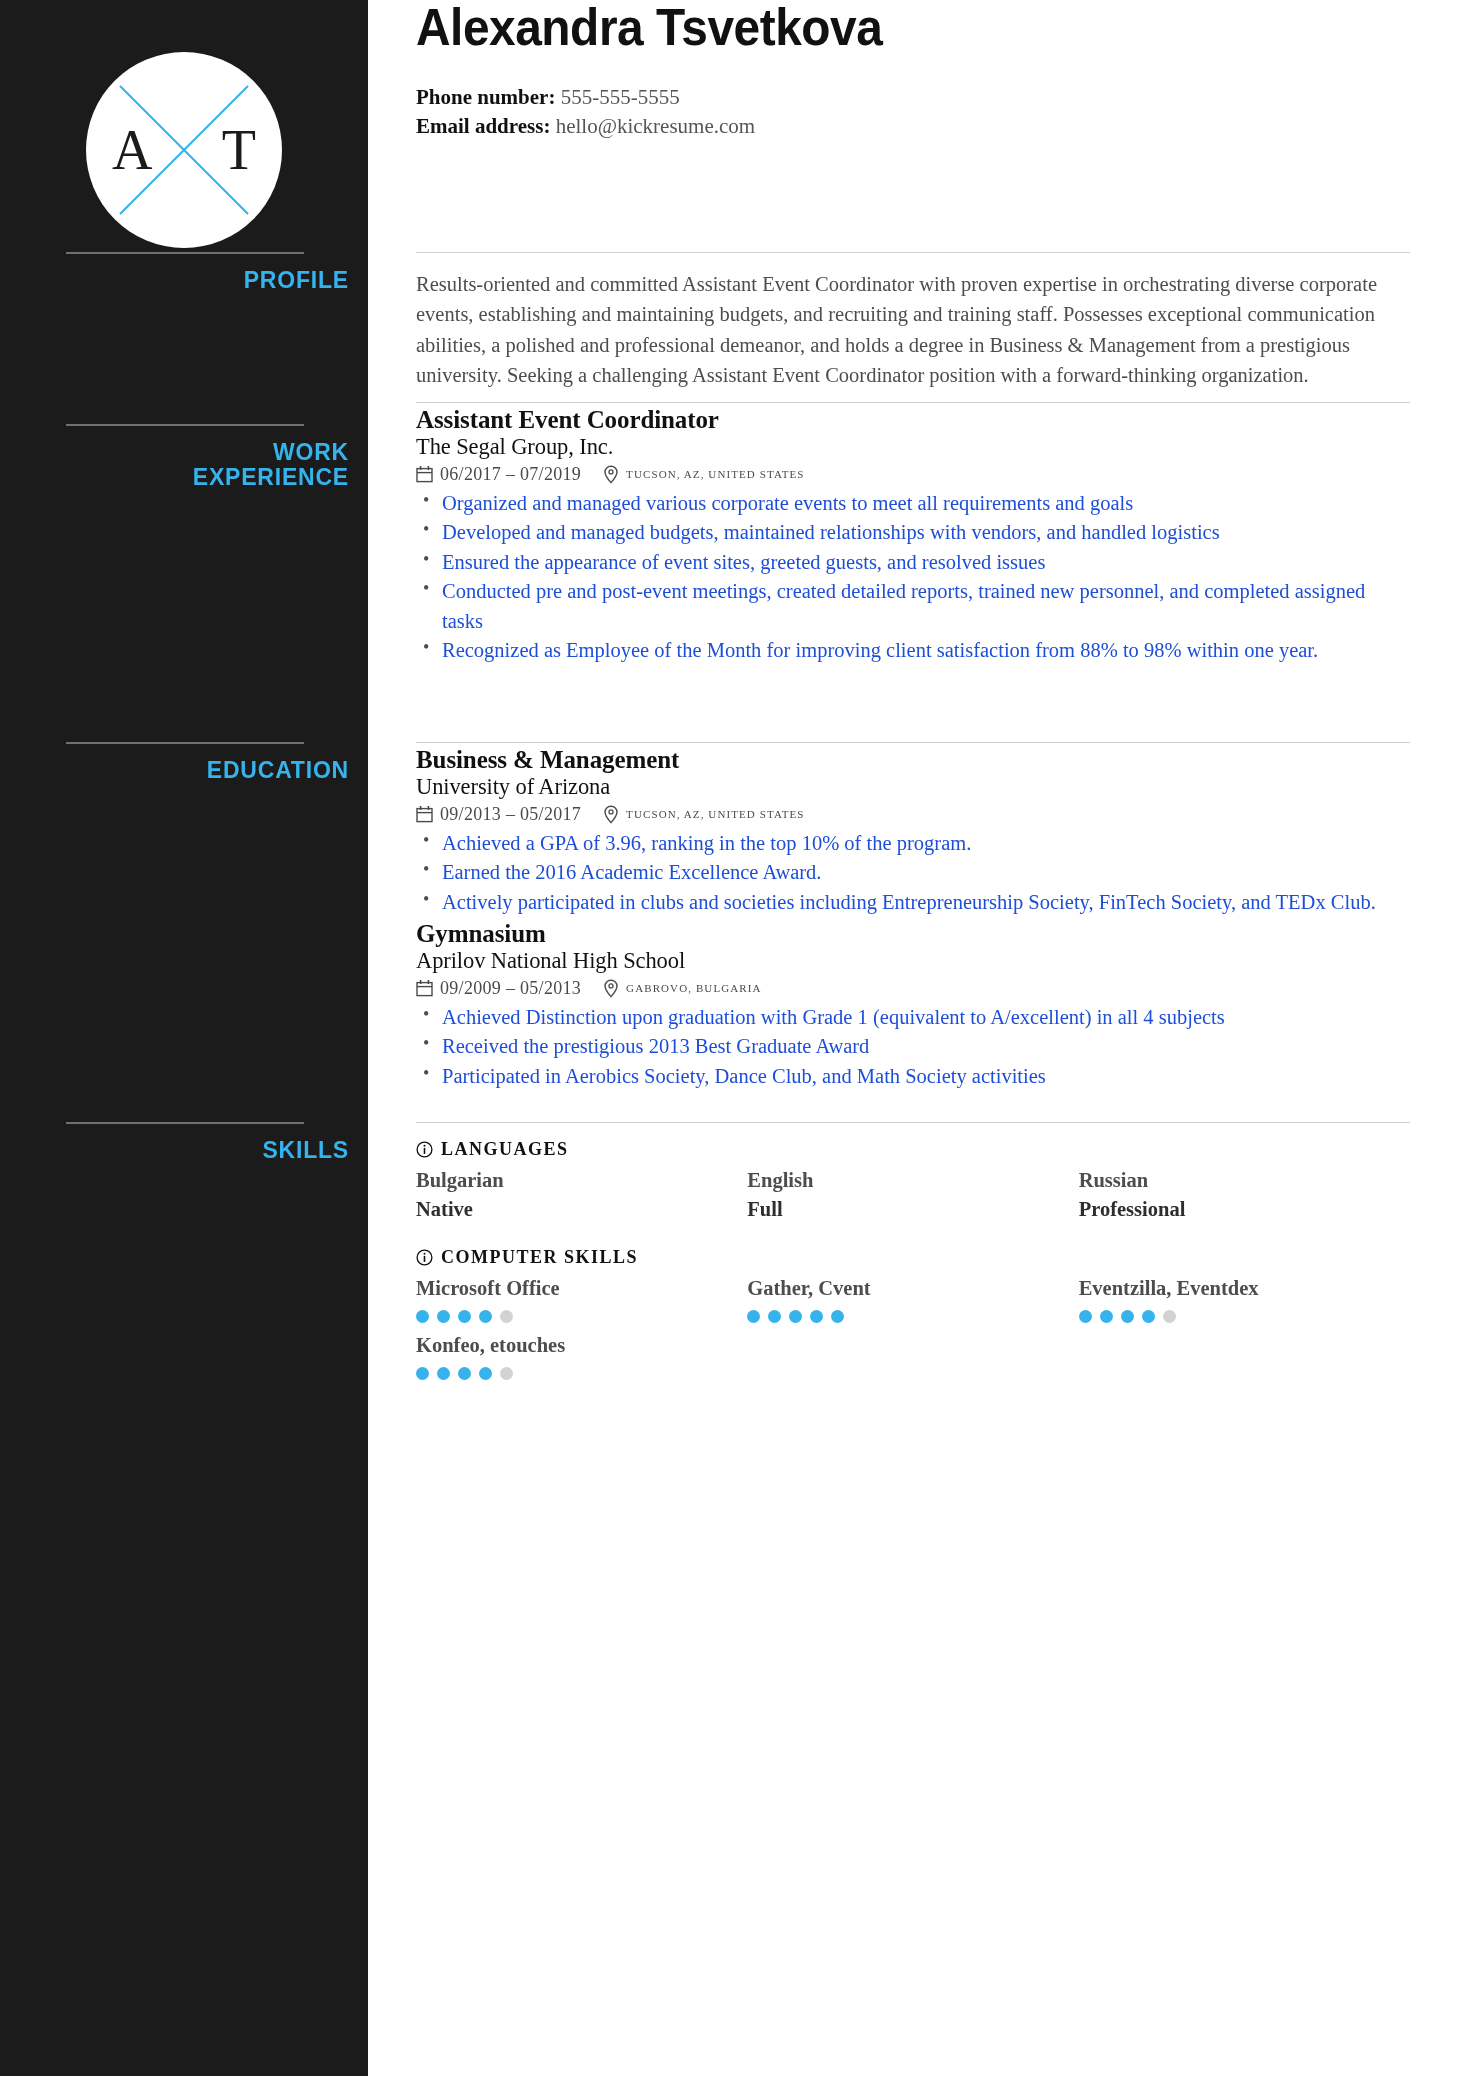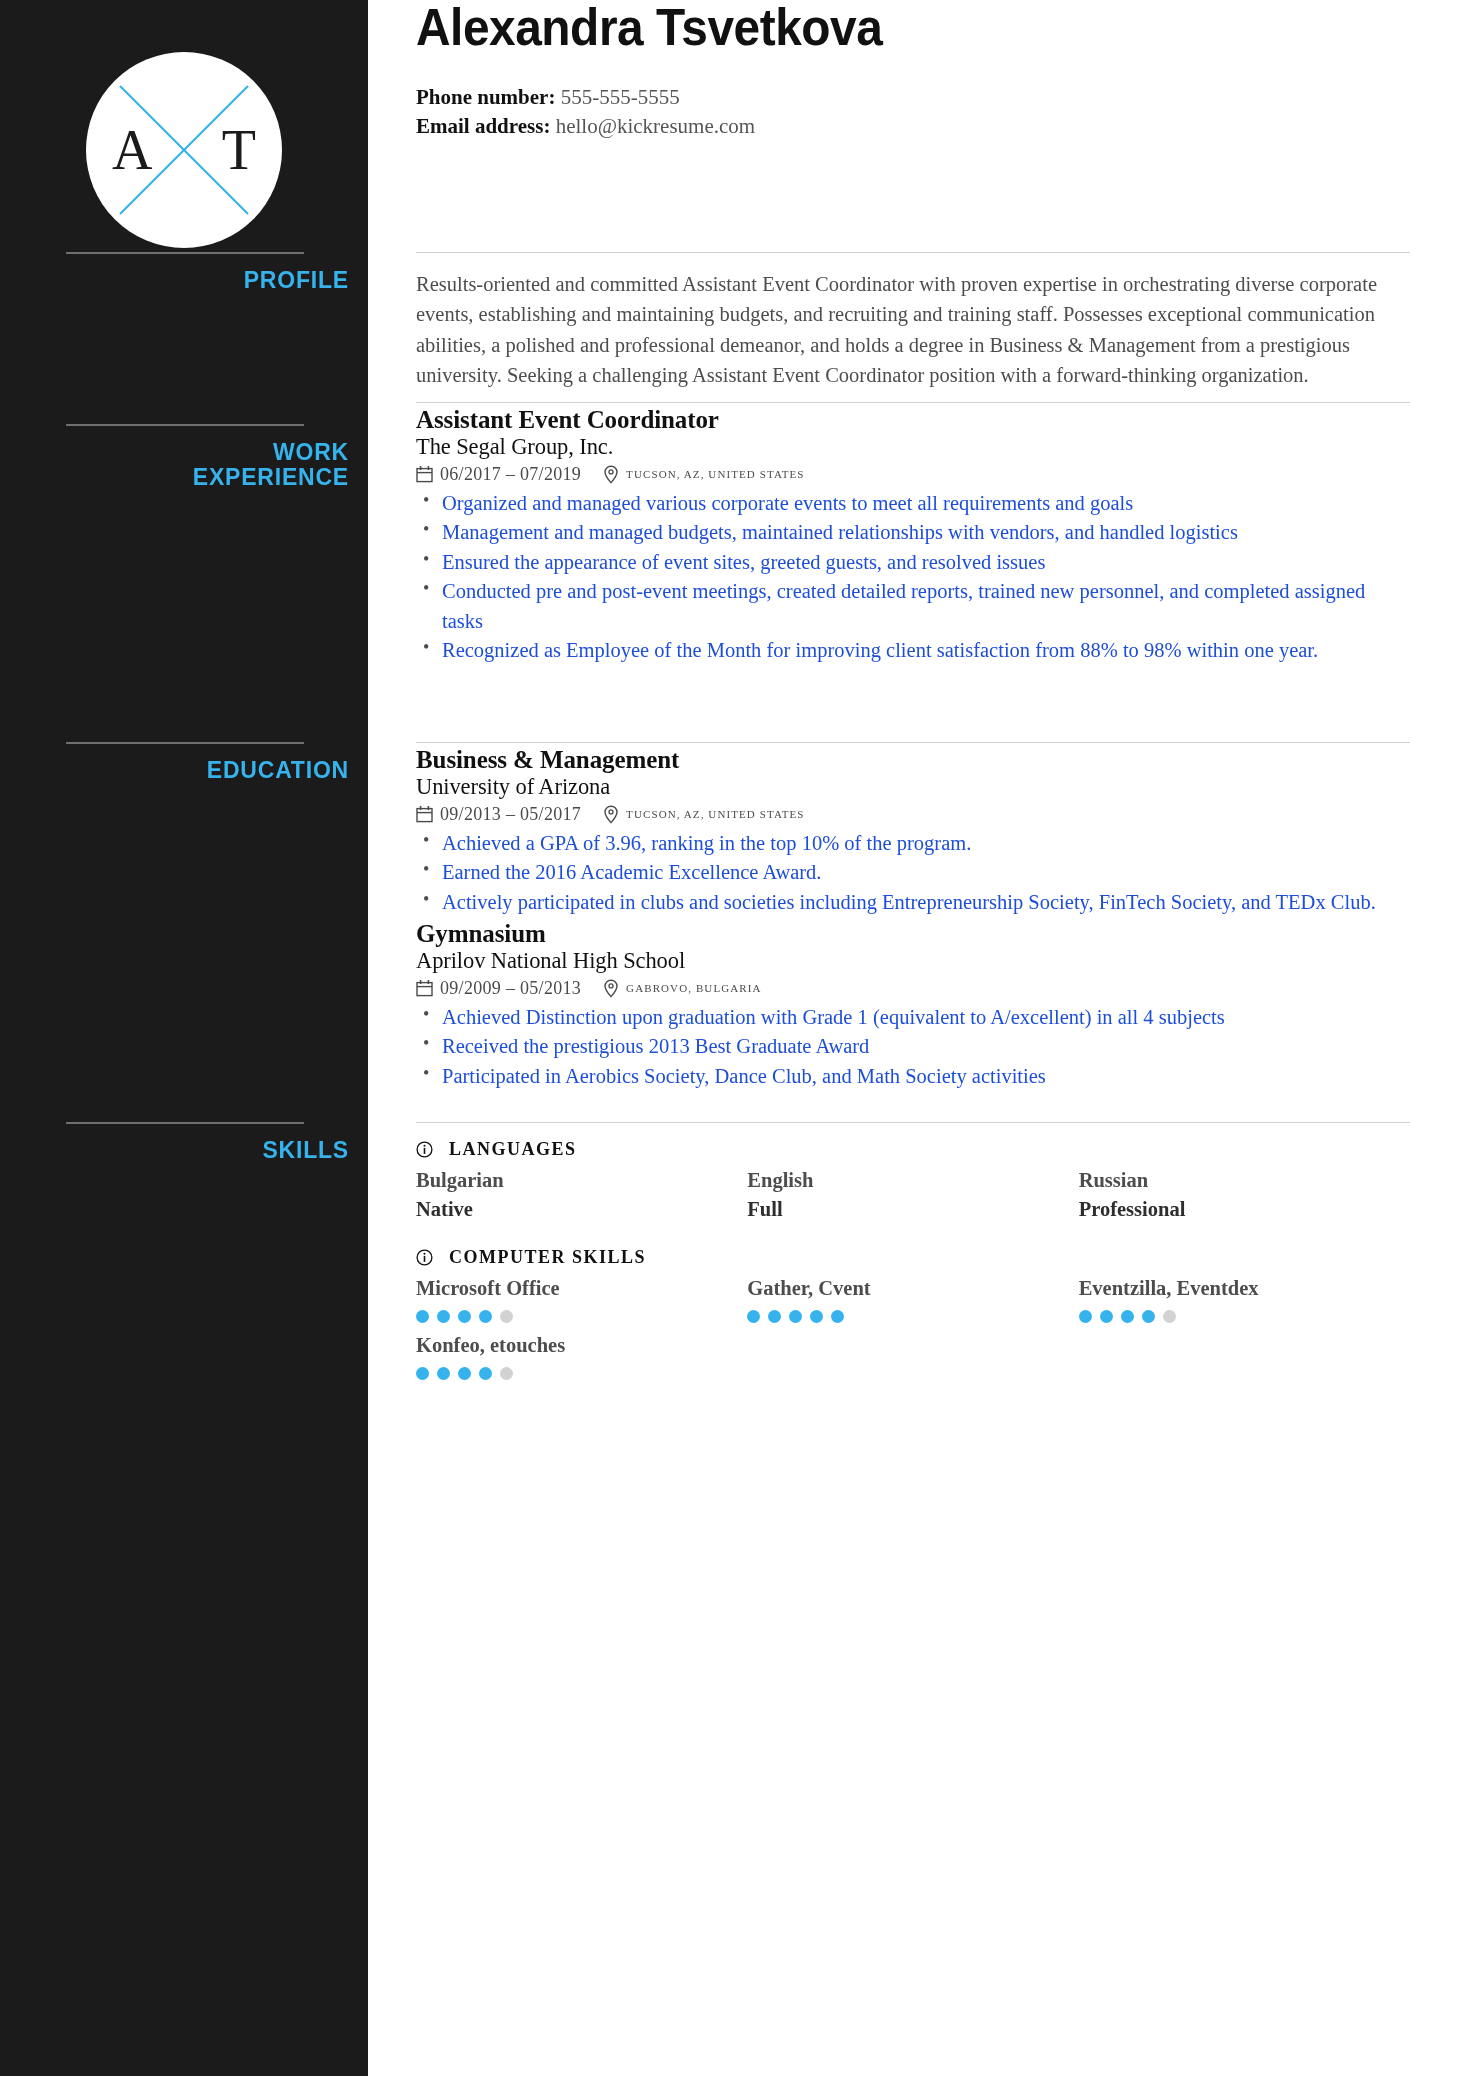--- a/index.html
+++ b/index.html
@@ -194,21 +194,21 @@
     left: 7px;
     top: -1px;
     color: #4d4d4d;
     font-size: 18px;
   }
 
   
   .skill-head {
     display: flex;
     align-items: center;
-    gap: 16px;
+    gap: 8px;
     font-weight: bold;
     font-size: 18px;
     letter-spacing: 1.5px;
     color: #111111;
     margin-top: 16px;
   }
   .skill-grid {
     display: grid;
     grid-template-columns: 1fr 1fr 1fr;
     column-gap: 0;
@@ -313,21 +313,21 @@
               <span>06/2017 – 07/2019</span>
               <span class="meta-sep"></span>
               <span class="ico"><svg width="16" height="19" viewBox="0 0 16 19">
                   <path d="M8 1.2 C4.5 1.2 2 3.8 2 7 C2 11 8 17.6 8 17.6 C8 17.6 14 11 14 7 C14 3.8 11.5 1.2 8 1.2 Z" fill="none" stroke="#4a4a4a" stroke-width="1.4"></path>
                   <circle cx="8" cy="6.9" r="2.0" fill="none" stroke="#4a4a4a" stroke-width="1.3"></circle>
                 </svg></span>
               <span class="meta-loc">TUCSON, AZ, UNITED STATES</span>
             </div>
             <ul class="bullets">
               <li>Organized and managed various corporate events to meet all requirements and goals</li>
-              <li>Management and managed budgets, maintained relationships with vendors, and handled logistics</li>
+              <li>Developed and managed budgets, maintained relationships with vendors, and handled logistics</li>
               <li>Ensured the appearance of event sites, greeted guests, and resolved issues</li>
               <li>Conducted pre and post-event meetings, created detailed reports, trained new personnel, and completed assigned tasks</li>
               <li>Recognized as Employee of the Month for improving client satisfaction from 88% to 98% within one year.</li>
             </ul>
           </div>
         </div>
     </div>
 
     <div class="m-section" id="sec-edu" style="position: absolute; left: 48px; right: 58px; top: 742px;">
       <div class="m-rule"></div>

